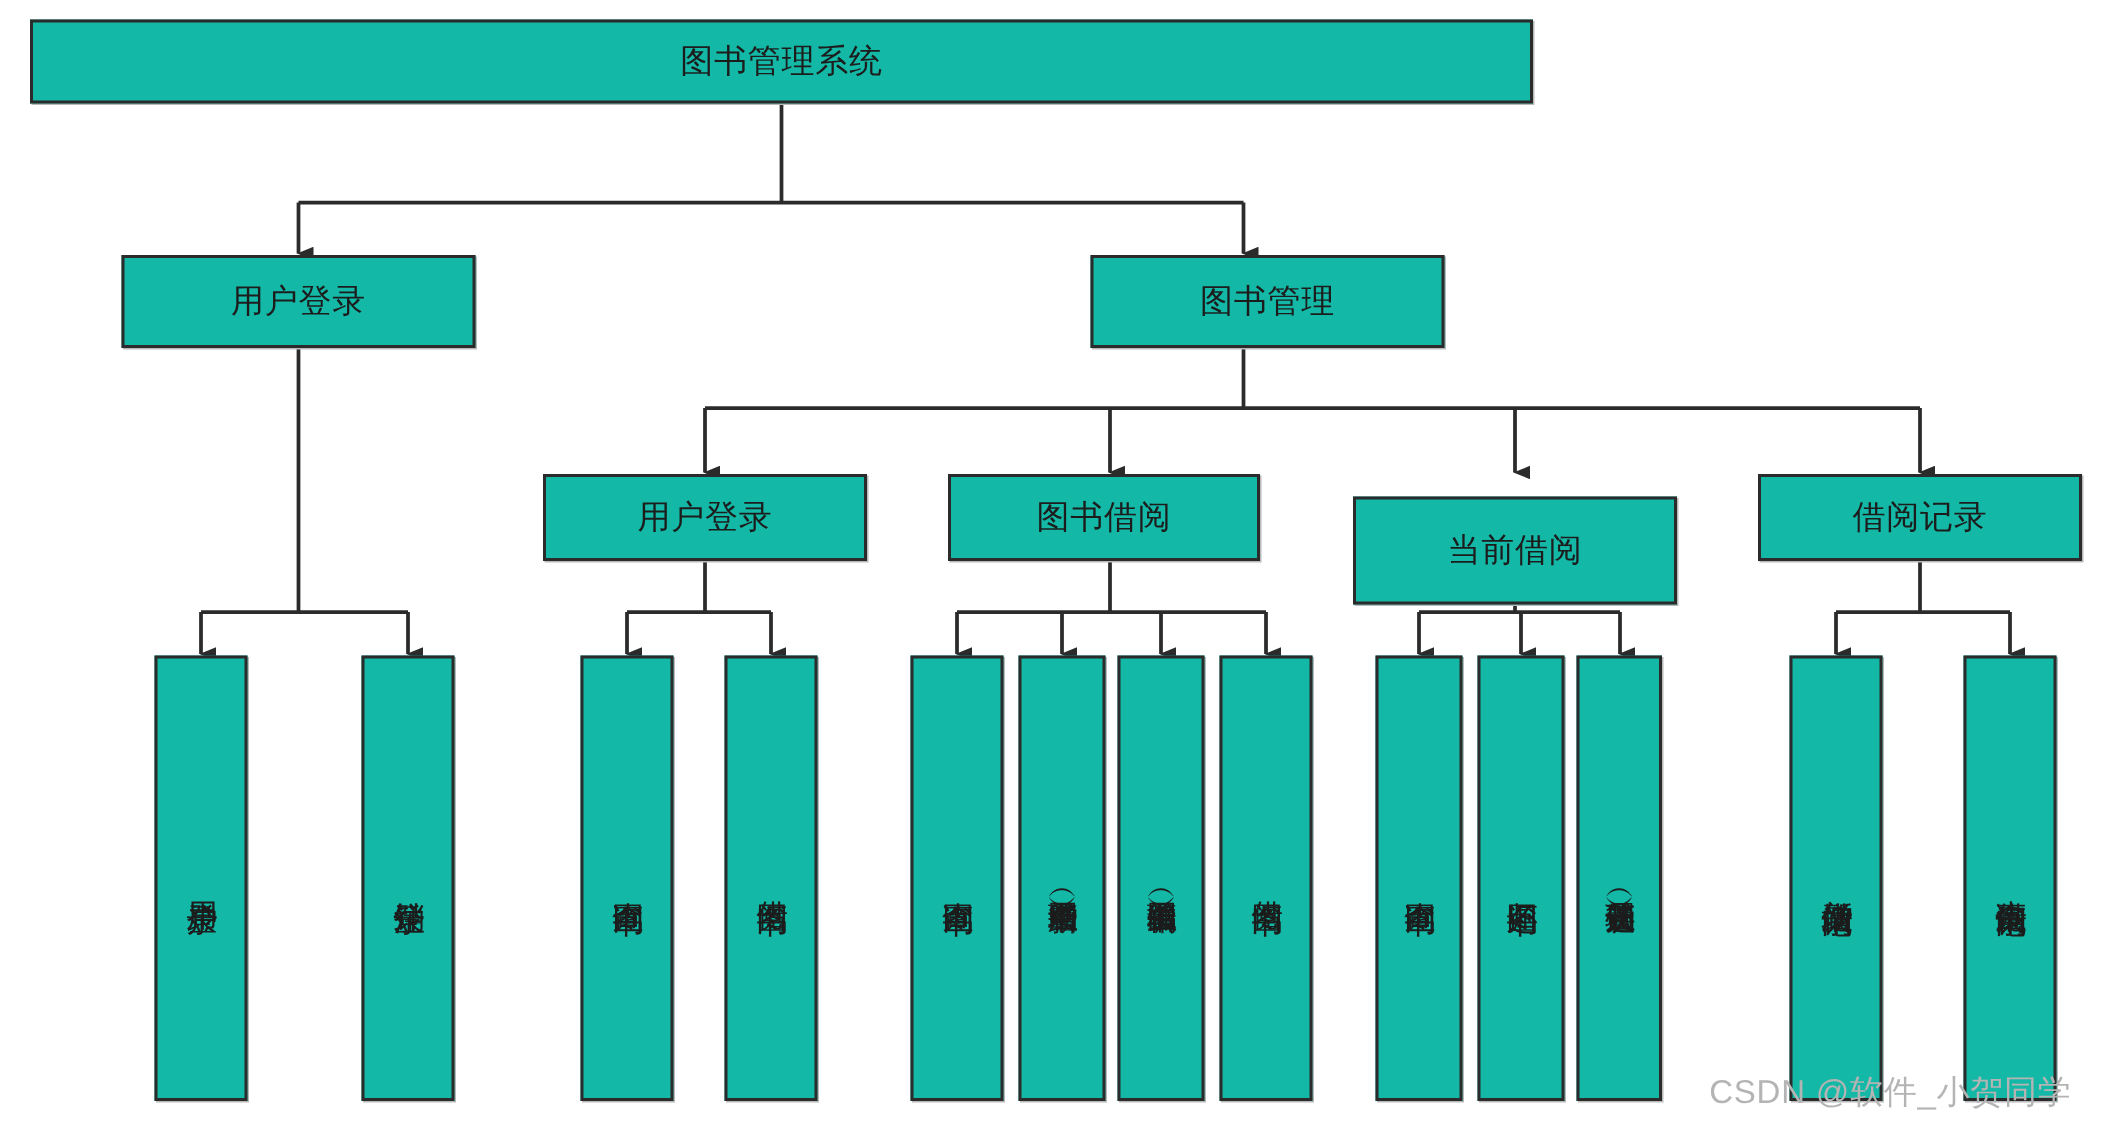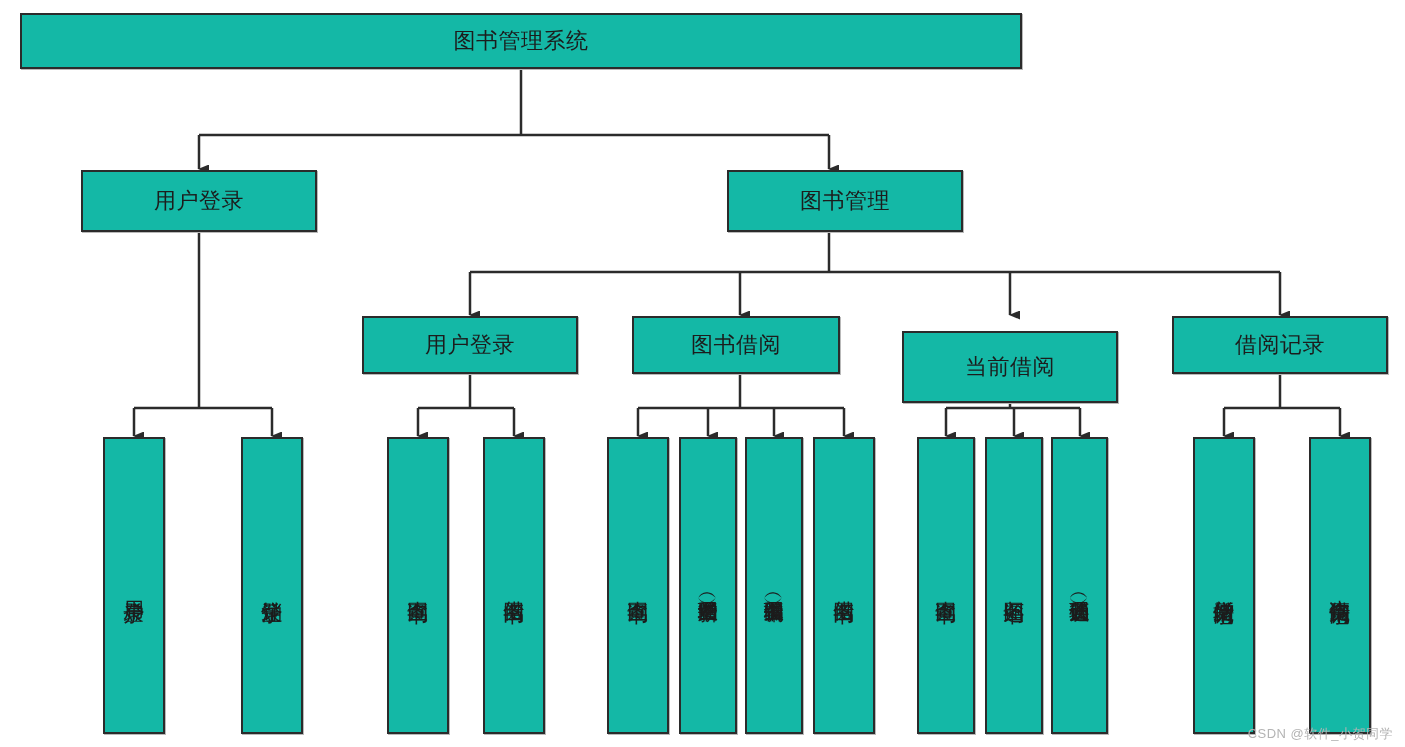--- a/index.html
+++ b/index.html
@@ -54,23 +54,23 @@
   #connector-layer {
     position: absolute;
     left: 0;
     top: 0;
     width: 1405px;
     height: 747px;
     pointer-events: none;
   }
   #watermark {
     position: absolute;
-    right: 12px;
+    right: 24px;
     bottom: 4px;
-    font-size: 13px;
+    font-size: 22px;
     color: #b4b4b4;
     white-space: nowrap;
     letter-spacing: 0.5px;
   }
 </style>
 </head>
 <body>
 
 <div id="diagram-root">
   <svg id="connector-layer" viewBox="0 0 1405 747" width="1405" height="747" aria-hidden="true">

